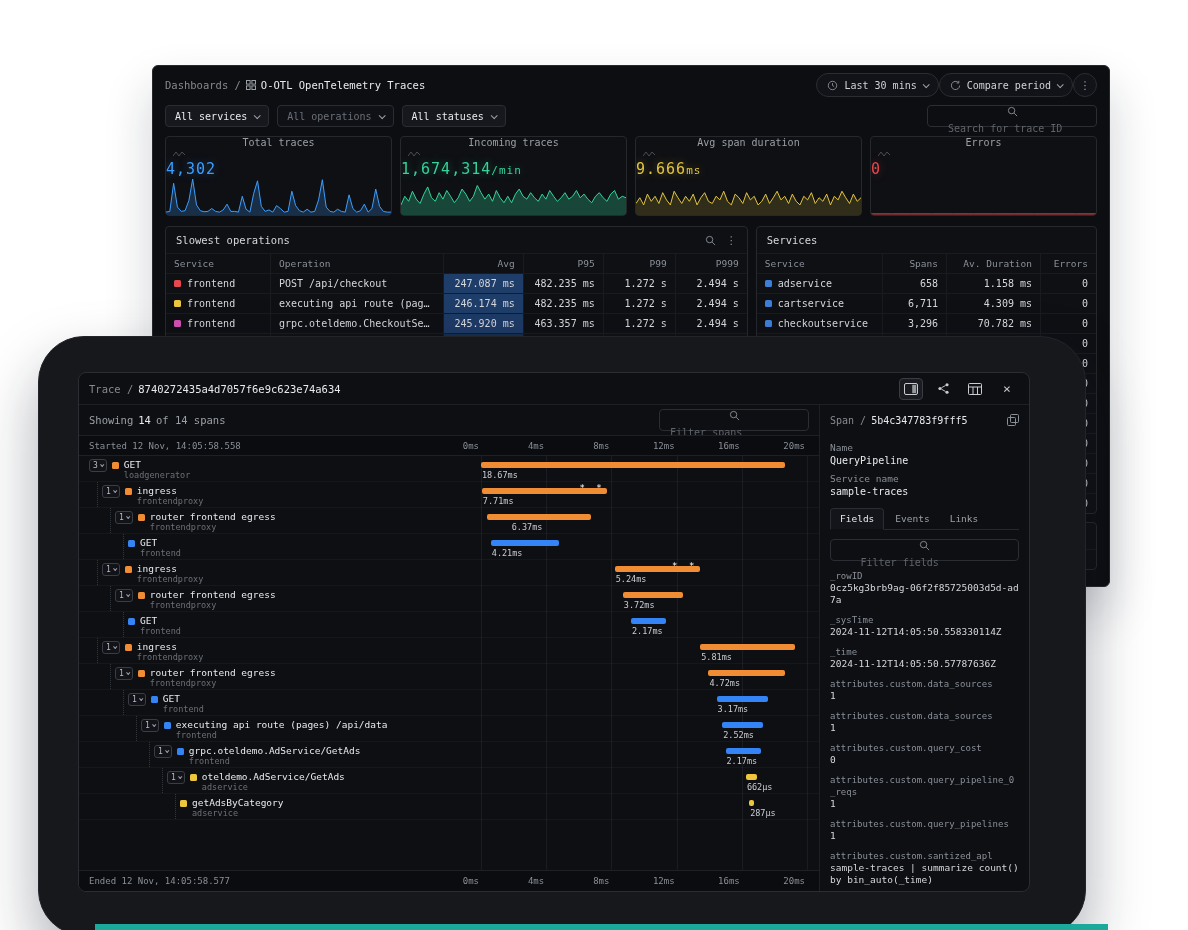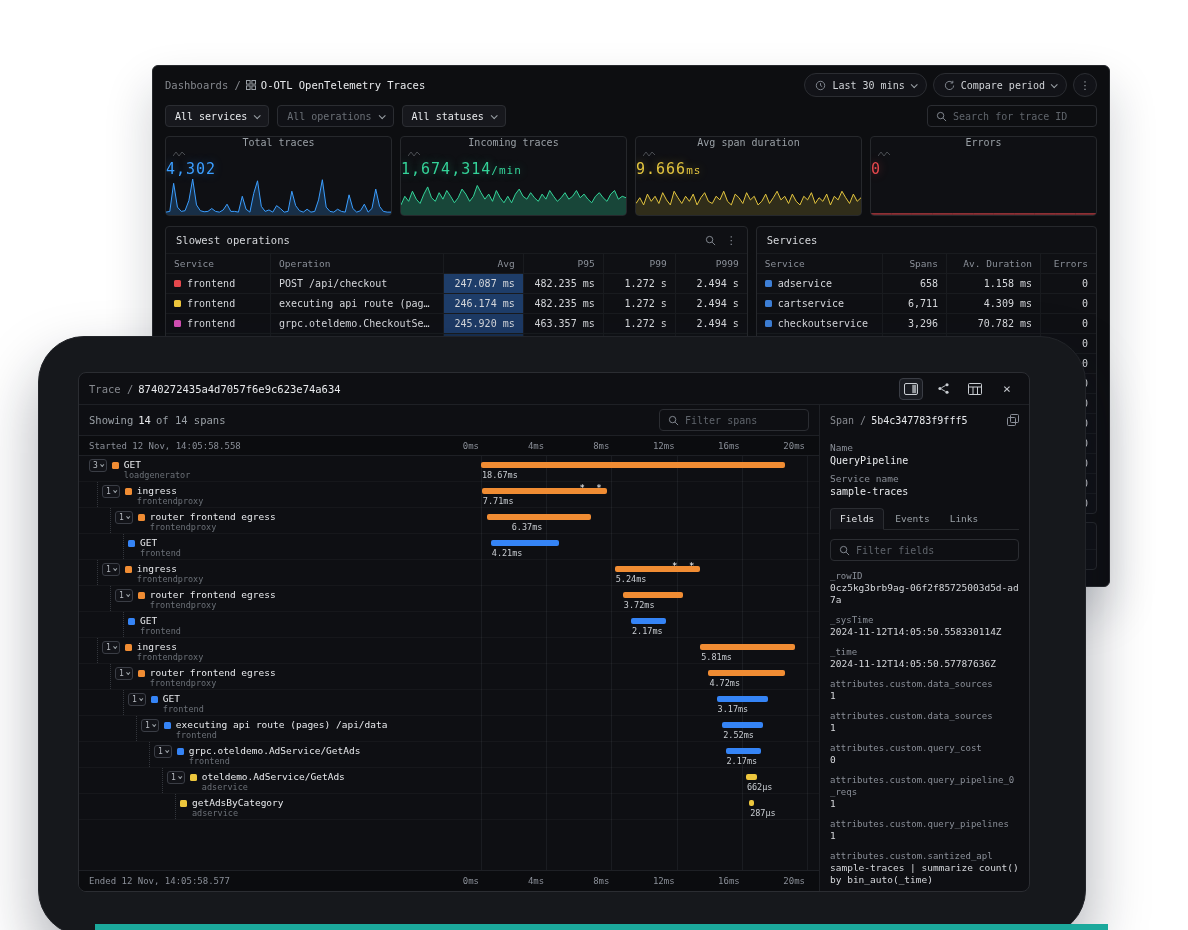--- a/index.html
+++ b/index.html
@@ -8,34 +8,34 @@
   .canvas { position:relative; width:1188px; height:930px; background:#ffffff; overflow:hidden; }
 
   
   .dashboard { position:absolute; left:152px; top:65px; width:958px; height:522px;
     background:#0d0e11; border:1px solid #26282c; border-radius:6px;
     box-shadow:0 24px 48px rgba(16,24,40,.20); overflow:hidden; }
   .dash-header { display:flex; justify-content:space-between; align-items:center; padding:7px 12px 5px; }
   .breadcrumb { display:flex; align-items:center; gap:5px; font-size:10.5px; color:#86898f; white-space:nowrap; }
   .crumb-title { color:#e8eaed; }
   .crumb-icon { color:#9aa0a6; display:inline-flex; }
-  .header-right { display:flex; align-items:center; gap:6px; }
+  .header-right { display:flex; align-items:center; }
   .pill { display:inline-flex; align-items:center; gap:6px; height:24px; padding:0 10px;
     border:1px solid #2b2d32; border-radius:13px; background:#121318; color:#cfd2d6; font-size:10px; cursor:pointer; }
   .kebab-btn { width:24px; height:24px; display:inline-flex; align-items:center; justify-content:center;
     border:1px solid #2b2d32; border-radius:13px; background:#121318; color:#9aa0a6; font-size:11px; }
   .chev { display:inline-block; width:5px; height:5px; border-right:1.2px solid #9aa0a6; border-bottom:1.2px solid #9aa0a6; transform:rotate(45deg) translateY(-1px); }
   .chip .chev { width:3px; height:3px; }
 
   .filter-row { display:flex; align-items:center; gap:8px; padding:3px 12px 9px; }
   .filter-btn { height:22px; padding:0 9px; display:inline-flex; align-items:center; gap:7px;
     background:#17181d; border:1px solid #2b2d32; border-radius:4px; color:#e8eaed; font-size:10px; cursor:pointer; }
   .filter-btn.dim { color:#6b7077; background:#101116; }
   .searchbox { margin-left:auto; display:flex; align-items:center; gap:6px; height:22px; padding:0 8px;
-    border:1px solid #2b2d32; border-radius:4px; width:170px; color:#5f646b; }
+    border:1px solid #2b2d32; border-radius:4px; width:170px; color:#5f646b;flex-direction:column; }
   .searchbox input { flex:1; background:transparent; border:none; outline:none; color:#d5d7db; font:inherit; font-size:10px; min-width:0; }
   .searchbox input::placeholder { color:#5f646b; }
   .ic { color:#8a8f98; display:inline-flex; flex:none; }
 
   .stats-row { display:flex; gap:8px; padding:0 12px; }
   .stat { flex:1; height:80px; border:1px solid #26282c; border-radius:4px; background:#0f1014; position:relative; overflow:hidden; }
   .stat-ico { position:absolute; top:6px; left:7px; }
   .stat-title { text-align:center; color:#9aa0a6; font-size:10px; }
   .stat-value { text-align:left; font-size:15px; margin-top:12px; letter-spacing:1px; }
   .stat-unit { font-size:11px; }

